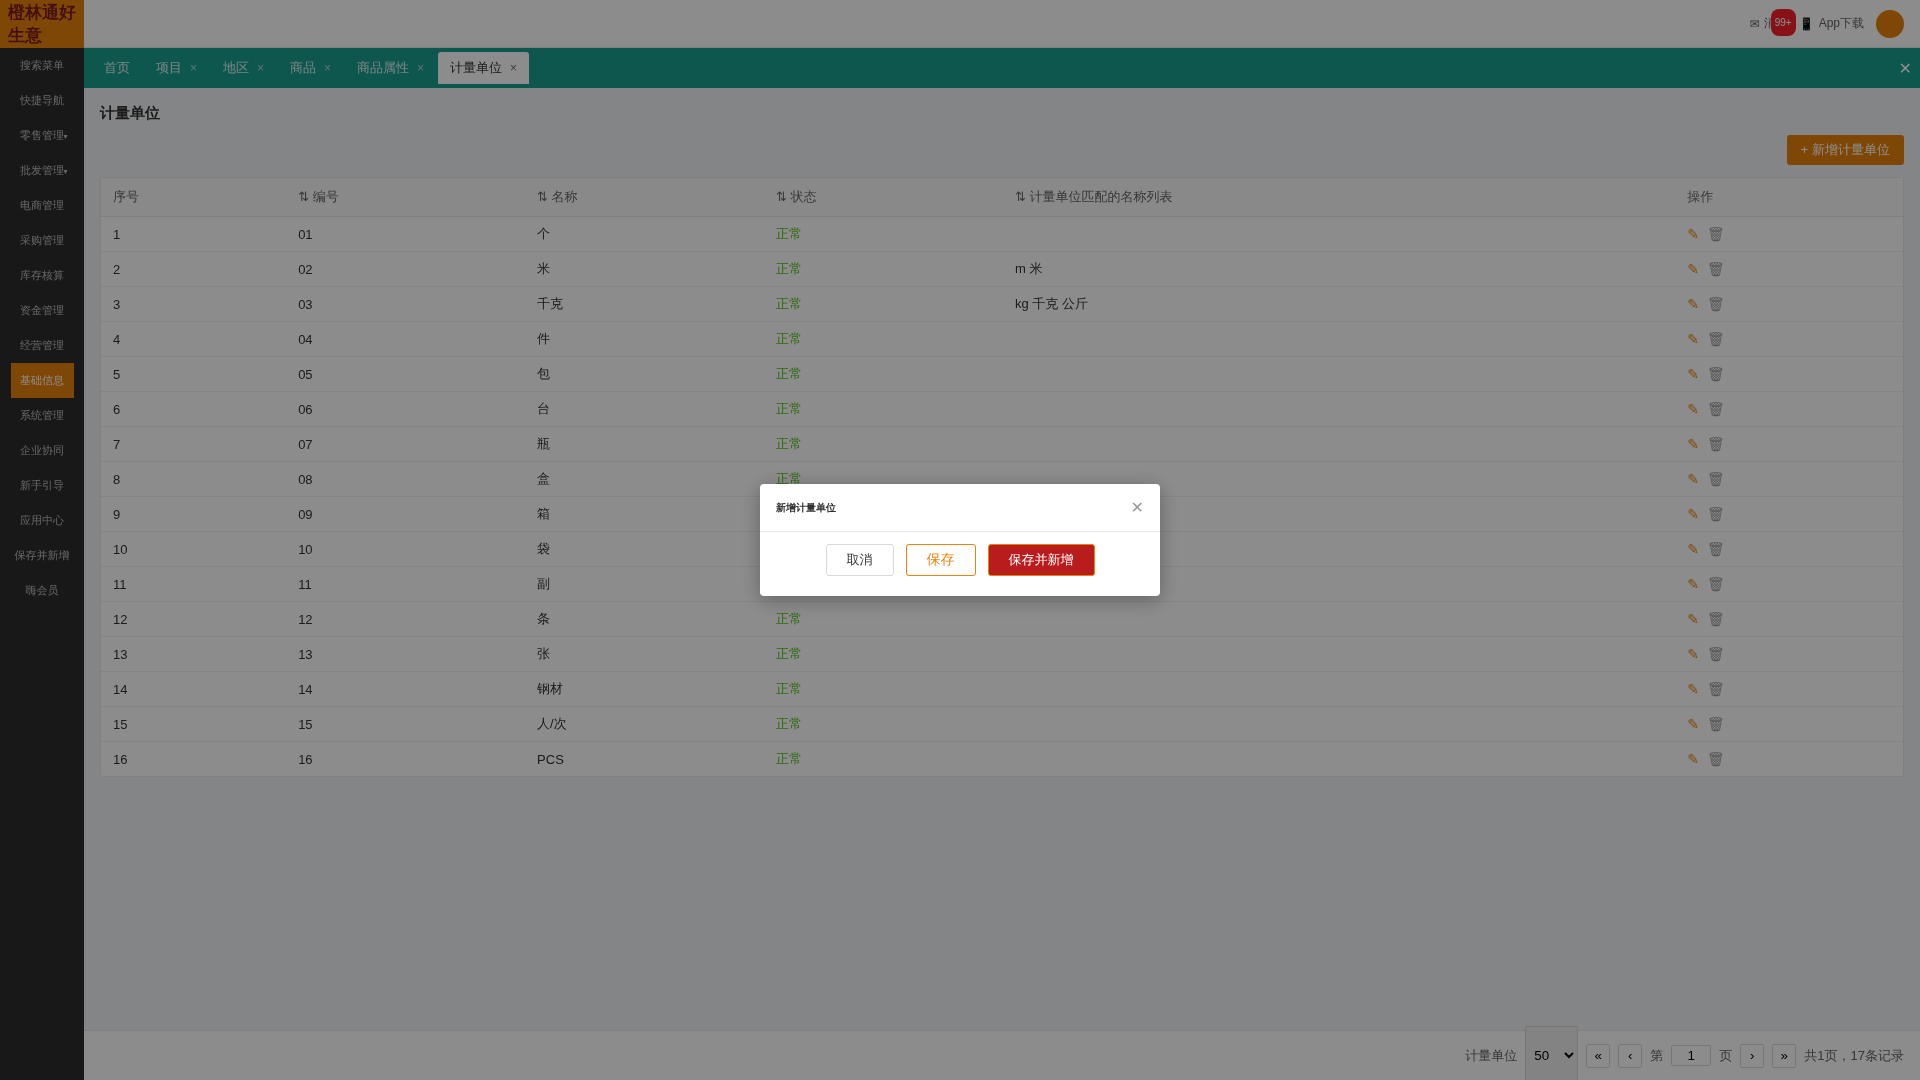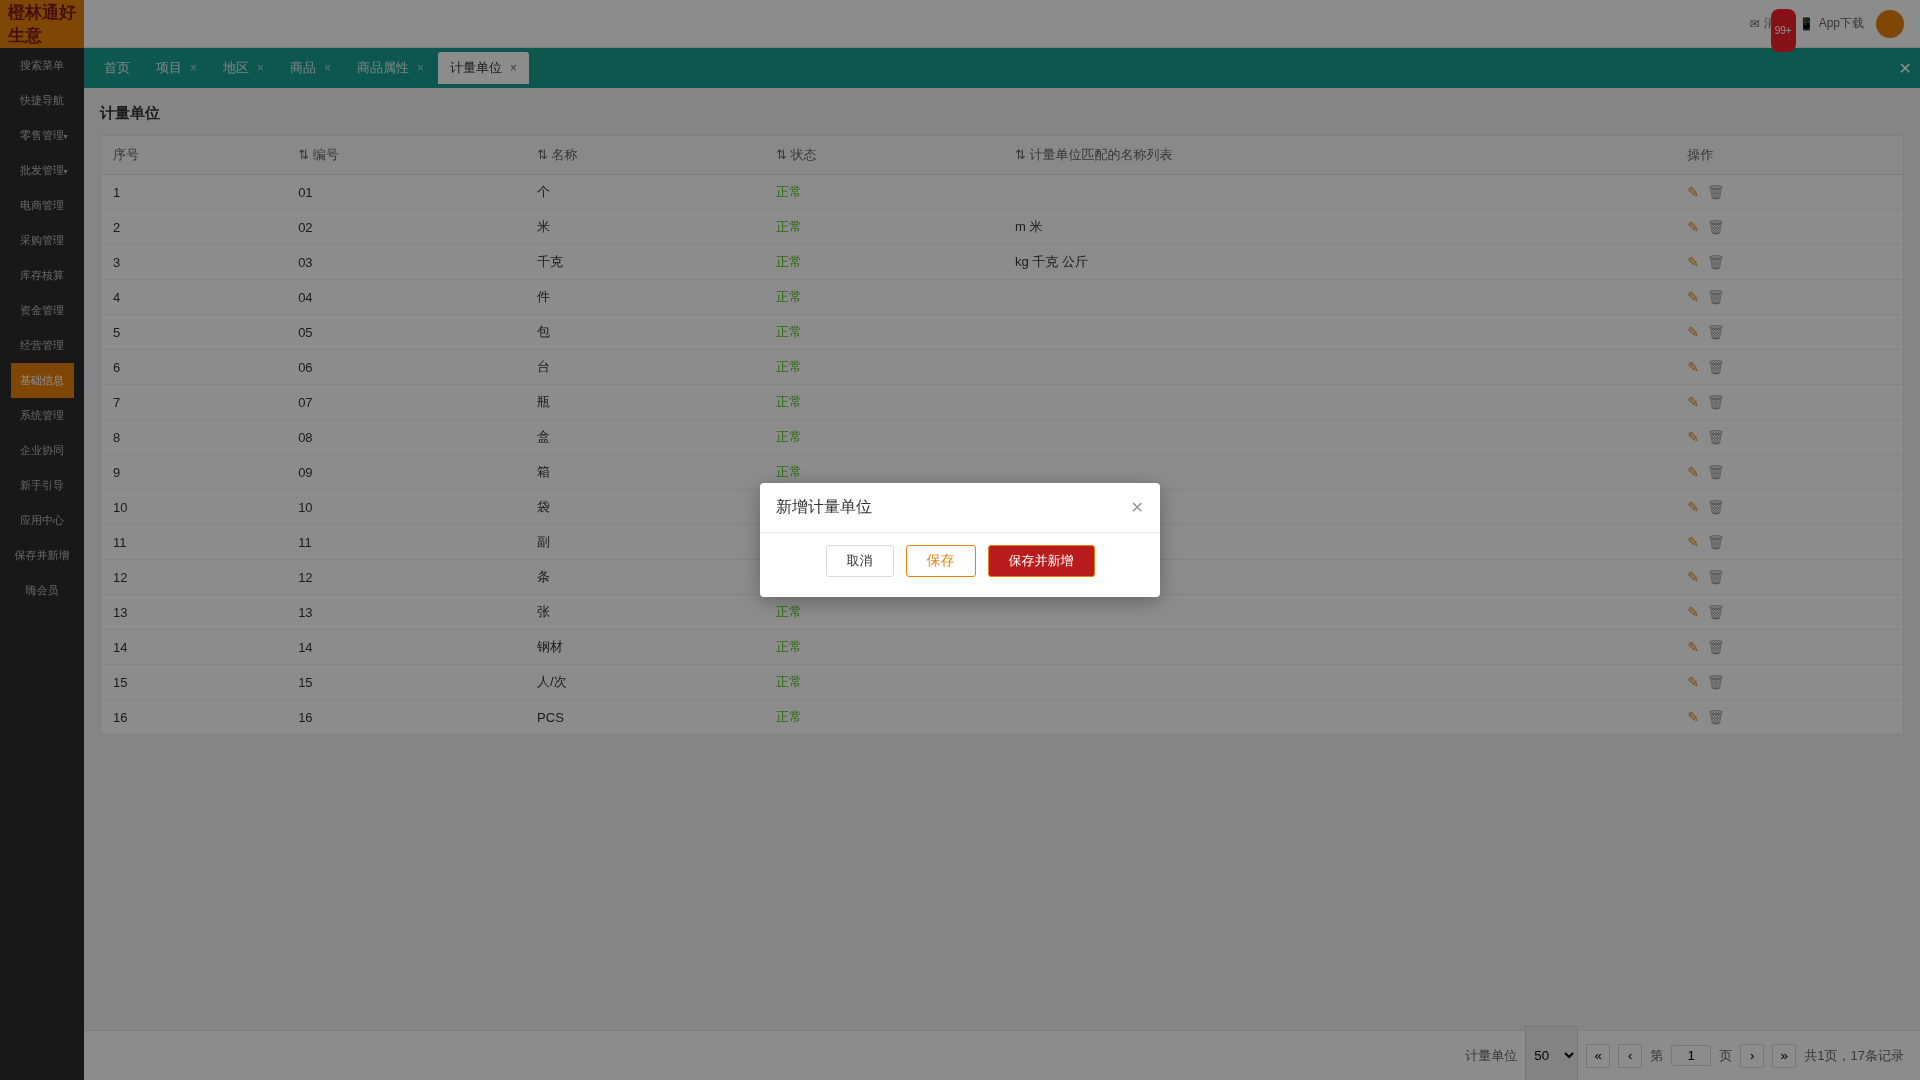--- a/index.html
+++ b/index.html
@@ -14,21 +14,21 @@
     .sidebar-item .arrow { font-size: 8px; position: absolute; right: 6px; top: 50%; transform: translateY(-50%); }
 
     
     .main { flex: 1; display: flex; flex-direction: column; overflow: hidden; }
 
     
     .topbar { height: 48px; background: #fff; display: flex; align-items: center; justify-content: space-between; padding: 0 16px; border-bottom: 1px solid #e8e8e8; }
     .topbar-left { display: flex; align-items: center; gap: 8px; }
     .topbar-right { display: flex; align-items: center; gap: 12px; }
     .topbar-msg { display: flex; align-items: center; gap: 4px; font-size: 12px; color: #666; position: relative; }
-    .badge { background: #f5222d; color: white; font-size: 10px; border-radius: 8px; padding: 16px 4px; position: absolute; top: -6px; right: -8px; }
+    .badge { background: #f5222d; color: white; font-size: 10px; border-radius: 8px; padding: 8px 4px; position: absolute; top: -6px; right: -8px; }
     .topbar-app { font-size: 12px; color: #666; display: flex; align-items: center; gap: 4px; }
     .topbar-avatar { width: 28px; height: 28px; background: #e8820c; border-radius: 50%; }
 
     
     .tabbar { height: 40px; background: #1a9e8f; display: flex; align-items: center; padding: 0 8px; gap: 2px; }
     .tab { height: 32px; padding: 0 12px; background: #1a9e8f; color: rgba(255,255,255,0.85); border: none; cursor: pointer; display: flex; align-items: center; gap: 6px; font-size: 13px; border-radius: 3px 3px 0 0; }
     .tab.active { background: #fff; color: #333; border-radius: 3px 3px 0 0; }
     .tab-close { font-size: 12px; opacity: 0.7; margin-left: 2px; }
     .tabbar-close { margin-left: auto; color: white; background: transparent; border: none; cursor: pointer; font-size: 16px; }
 
@@ -53,21 +53,21 @@
     
     .pagination { height: 50px; background: #fff; border-top: 1px solid #e8e8e8; display: flex; align-items: center; justify-content: flex-end; padding: 0 16px; gap: 8px; font-size: 13px; color: #666; }
     .pagination select { border: 1px solid #d9d9d9; padding: 20px 4px; border-radius: 2px; }
     .pagination-btn { border: 1px solid #d9d9d9; background: #fff; width: 24px; height: 24px; cursor: pointer; border-radius: 2px; display: flex; align-items: center; justify-content: center; }
     .pagination-input { border: 1px solid #d9d9d9; width: 40px; text-align: center; padding: 2px; border-radius: 2px; }
 
     
     .overlay { position: fixed; top: 0; left: 0; width: 100%; height: 100%; background: rgba(0,0,0,0.45); z-index: 100; display: flex; align-items: center; justify-content: center; }
     .modal { background: #fff; border-radius: 4px; width: 400px; box-shadow: 0 4px 20px rgba(0,0,0,0.3); }
     .modal-header { display: flex; justify-content: space-between; align-items: center; padding: 14px 16px; border-bottom: 1px solid #e8e8e8; }
-    .modal-title { font-size: 16px; font-weight: normal; color: #333; }
+    .modal-title { font-size: 10px; font-weight: bold; color: #333; }
     .modal-close { background: transparent; border: none; font-size: 16px; cursor: pointer; color: #999; }
     .modal-body { padding: 24px 24px 16px; }
     .form-row { display: flex; align-items: center; margin-bottom: 20px; }
     .form-label { width: 60px; text-align: right; padding-right: 8px; color: #333; font-size: 13px; }
     .form-label .required { color: #f5222d; margin-right: 2px; }
     .form-input { flex: 1; border: none; border-bottom: 1px solid #d9d9d9; padding: 4px 0; font-size: 13px; outline: none; }
     .form-input.highlighted { border-bottom: 1px solid #e8820c; }
     .modal-footer { display: flex; justify-content: center; gap: 12px; padding: 12px 24px 20px; }
     .btn-cancel { border: 1px solid #d9d9d9; background: #fff; color: #333; padding: 6px 20px; border-radius: 3px; cursor: pointer; font-size: 13px; }
     .btn-save { background: #fff; border: 1px solid #e8820c; color: #e8820c; padding: 6px 20px; border-radius: 3px; cursor: pointer; font-size: 14px; }
@@ -124,20 +124,23 @@
       <button class="tab">项目<span class="tab-close">×</span></button>
       <button class="tab">地区<span class="tab-close">×</span></button>
       <button class="tab">商品<span class="tab-close">×</span></button>
       <button class="tab">商品属性<span class="tab-close">×</span></button>
       <button class="tab active">计量单位<span class="tab-close">×</span></button>
       <button class="tabbar-close">✕</button>
   </div>
 
   <div class="content">
     <div class="page-title">计量单位</div>
+    <div class="toolbar">
+      <button class="btn-add">+ 新增计量单位</button>
+    </div>
     <div class="table-wrap">
       <table>
         <thead>
           <tr id="table-header-row">
               <th>序号</th>
               <th><span style="cursor:pointer;">⇅</span> 编号</th>
               <th><span style="cursor:pointer;">⇅</span> 名称</th>
               <th><span style="cursor:pointer;">⇅</span> 状态</th>
               <th><span style="cursor:pointer;">⇅</span> 计量单位匹配的名称列表</th>
               <th>操作</th>

